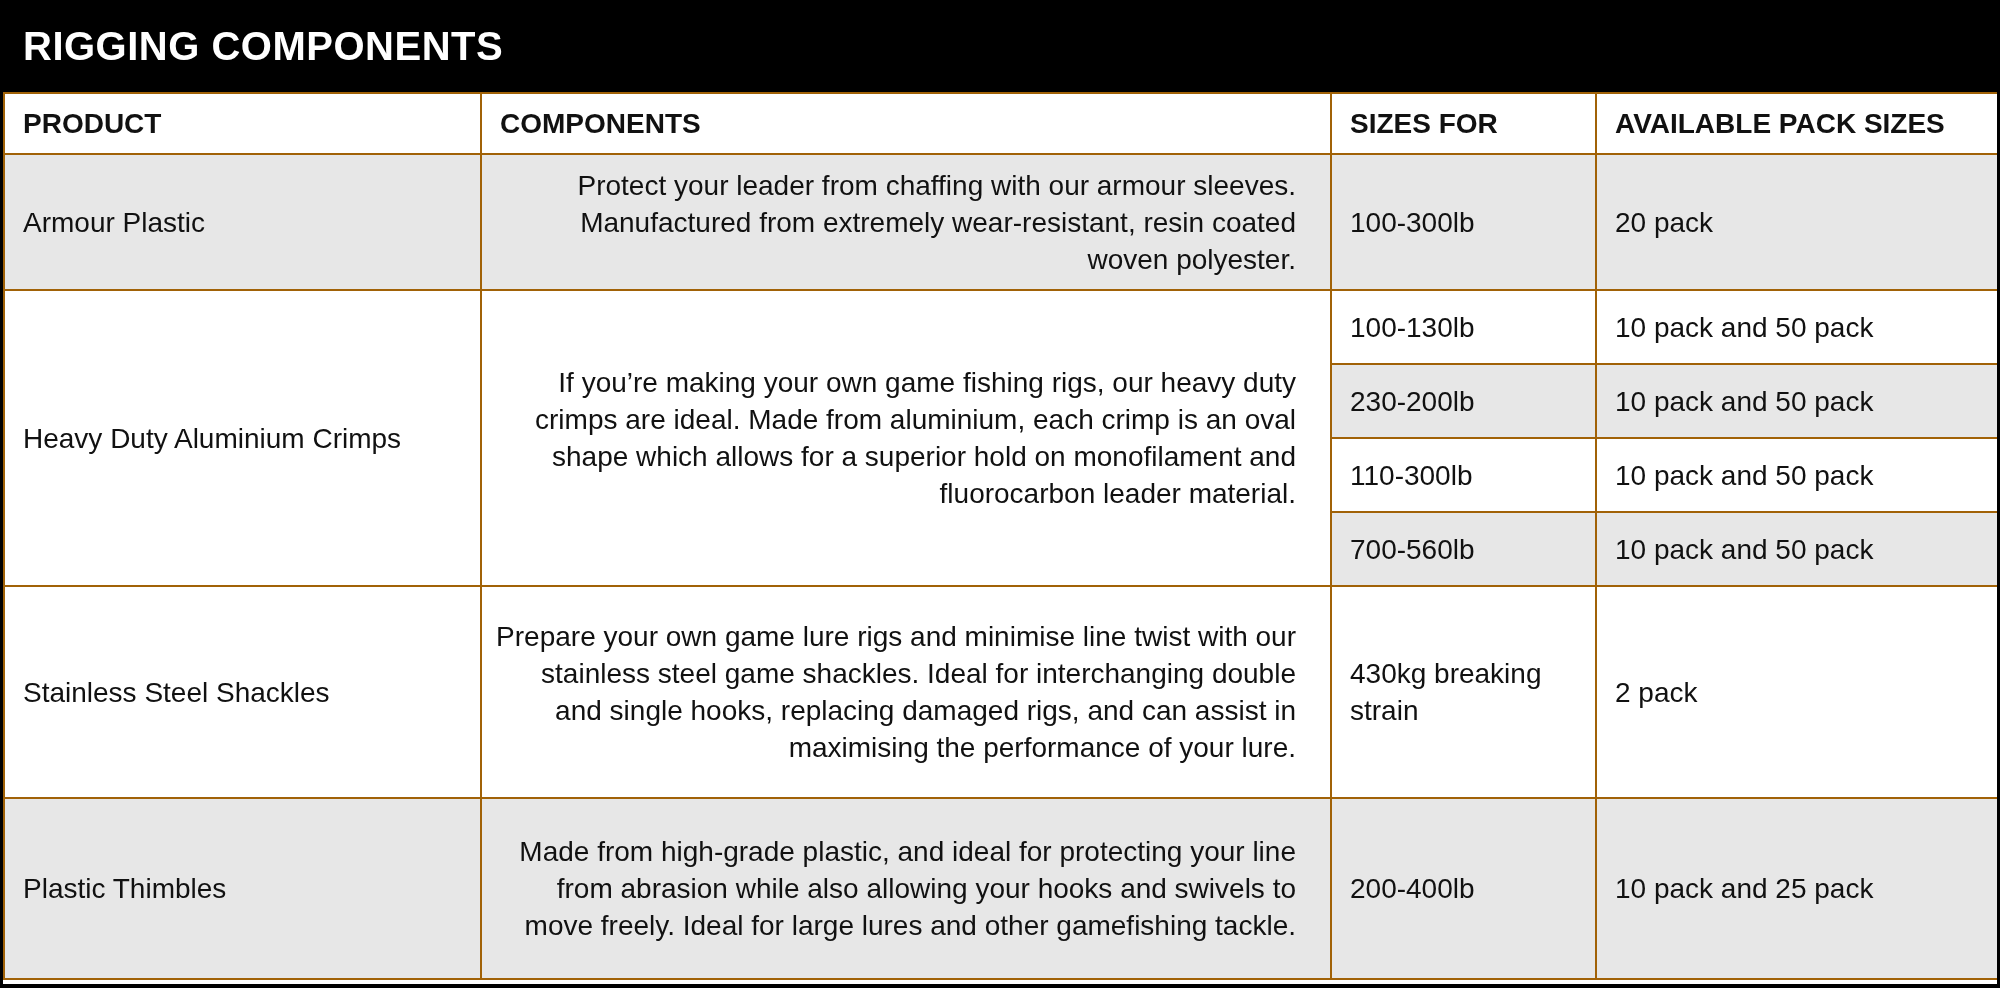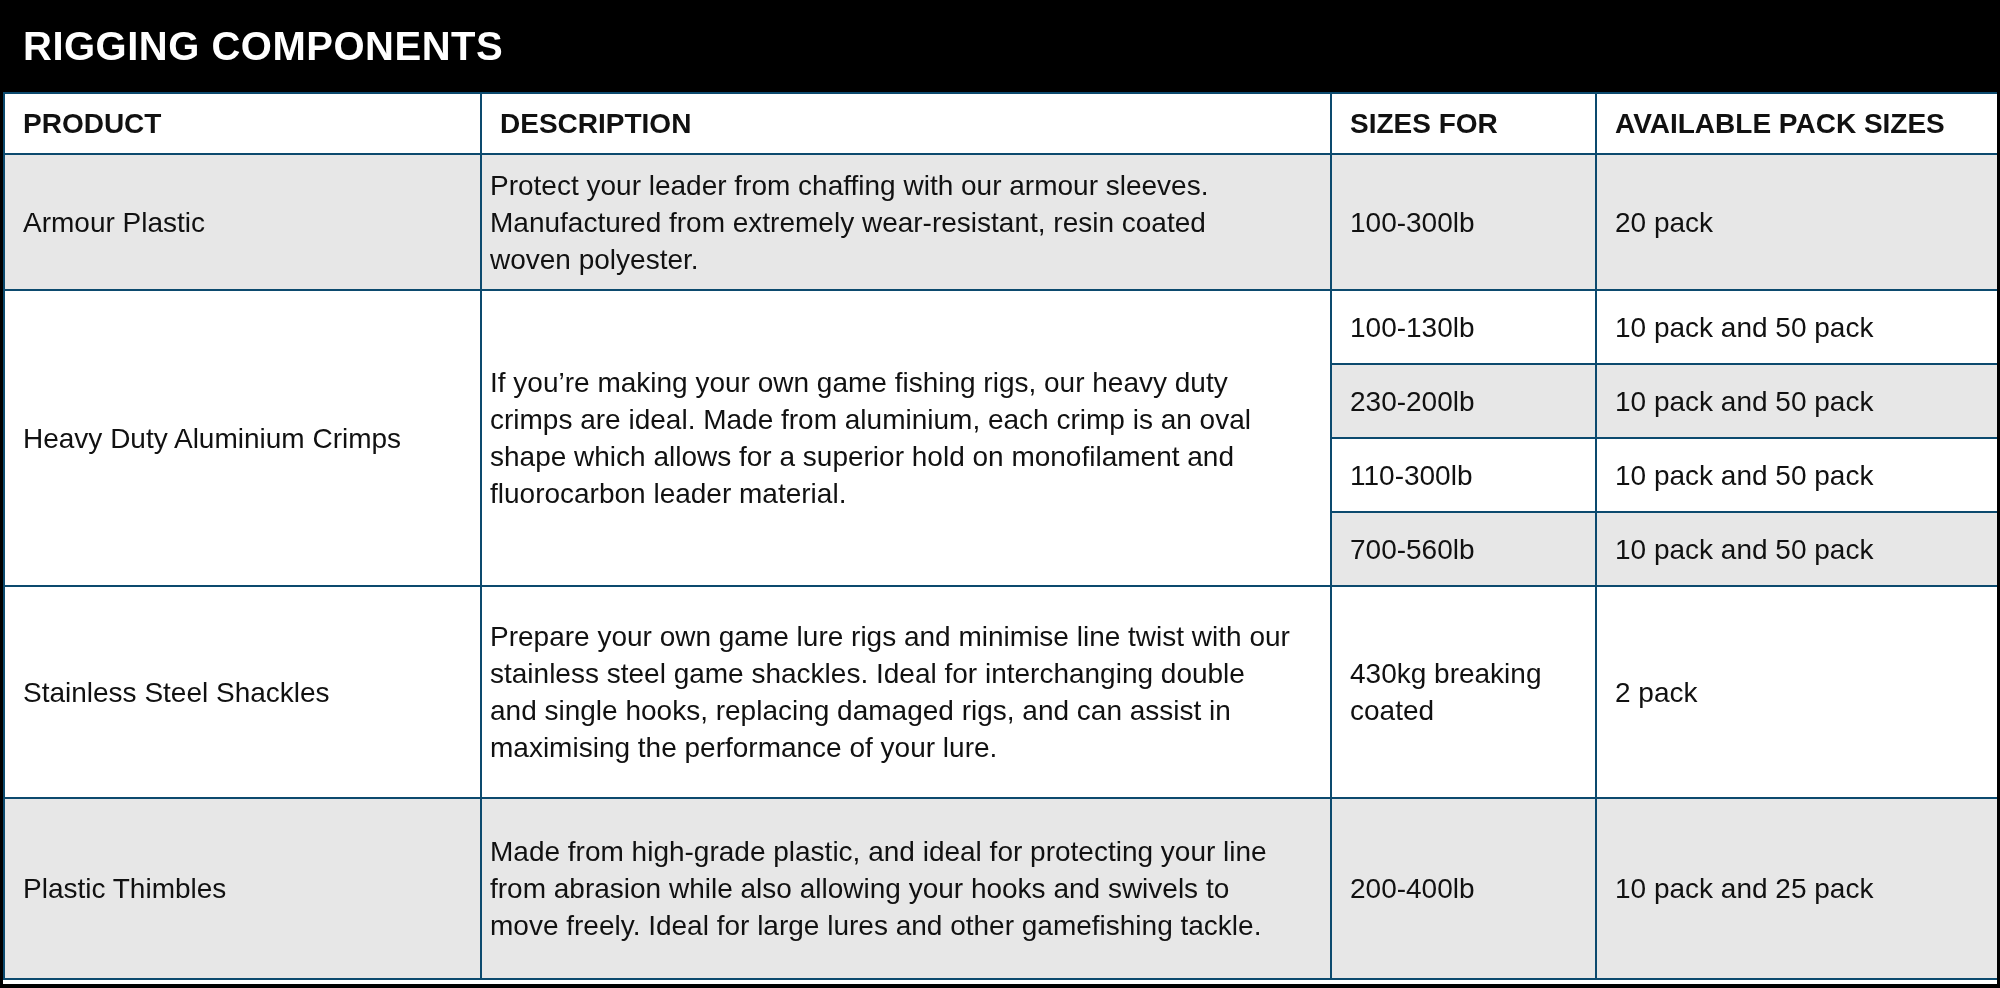--- a/index.html
+++ b/index.html
@@ -12,28 +12,28 @@
   }
   .title-bar {
     height:92px; background:#000000; color:#ffffff;
     display:flex; align-items:center; padding-left:20px;
   }
   .title-bar h1 { font-size:40px; font-weight:bold; letter-spacing:0.5px; }
   table.rigging {
     width:100%; border-collapse:collapse; table-layout:fixed;
   }
   .rigging th, .rigging td {
-    border:2px solid #0c4a6e; vertical-align:middle;
+    border:2px solid #a16207; vertical-align:middle;
     font-size:28px; line-height:37px; text-align:left;
   }
   .rigging th {
     font-weight:bold; background:#ffffff; height:59px; padding:0 10px 0 18px;
   }
   .rigging td { padding:10px 20px 10px 18px; }
-  td.desc-cell { padding-left:8px; }
+  td.desc-cell { padding-left:14px;text-align:right; }
   .desc-inner { max-width:800px; }
   tr.h-header { height:61px; }
   tr.r-armour { height:136px; }
   tr.r-variant { height:74px; }
   tr.r-shackles { height:212px; }
   tr.r-thimbles { height:181px; }
   .bg-gray { background:#e7e7e7; }
   .bg-white { background:#ffffff; }
 </style>
 </head>
@@ -48,21 +48,21 @@
   <table class="rigging">
     <colgroup>
       <col style="width:477px">
       <col style="width:850px">
       <col style="width:265px">
       <col style="width:408px">
     </colgroup>
     <thead>
       <tr class="h-header">
         <th>PRODUCT</th>
-        <th>DESCRIPTION</th>
+        <th>COMPONENTS</th>
         <th>SIZES FOR</th>
         <th>AVAILABLE PACK SIZES</th>
       </tr>
     </thead>
     <tbody>
 
       <tr class="r-armour bg-gray">
         <td>Armour Plastic</td>
         <td class="desc-cell">
           <div class="desc-inner">Protect your leader from chaffing with our armour sleeves. Manufactured from extremely wear-resistant, resin coated woven polyester.</div>
@@ -90,21 +90,21 @@
       <tr class="r-variant">
         <td class="bg-gray">700-560lb</td>
         <td class="bg-gray">10 pack and 50 pack</td>
       </tr>
 
       <tr class="r-shackles bg-white">
         <td>Stainless Steel Shackles</td>
         <td class="desc-cell">
           <div class="desc-inner">Prepare your own game lure rigs and minimise line twist with our stainless steel game shackles. Ideal for interchanging double and single hooks, replacing damaged rigs, and can assist in maximising the performance of your lure.</div>
         </td>
-        <td>430kg breaking coated</td>
+        <td>430kg breaking strain</td>
         <td>2 pack</td>
       </tr>
 
       <tr class="r-thimbles bg-gray">
         <td>Plastic Thimbles</td>
         <td class="desc-cell">
           <div class="desc-inner">Made from high-grade plastic, and ideal for protecting your line from abrasion while also allowing your hooks and swivels to move freely. Ideal for large lures and other gamefishing tackle.</div>
         </td>
         <td>200-400lb</td>
         <td>10 pack and 25 pack</td>

